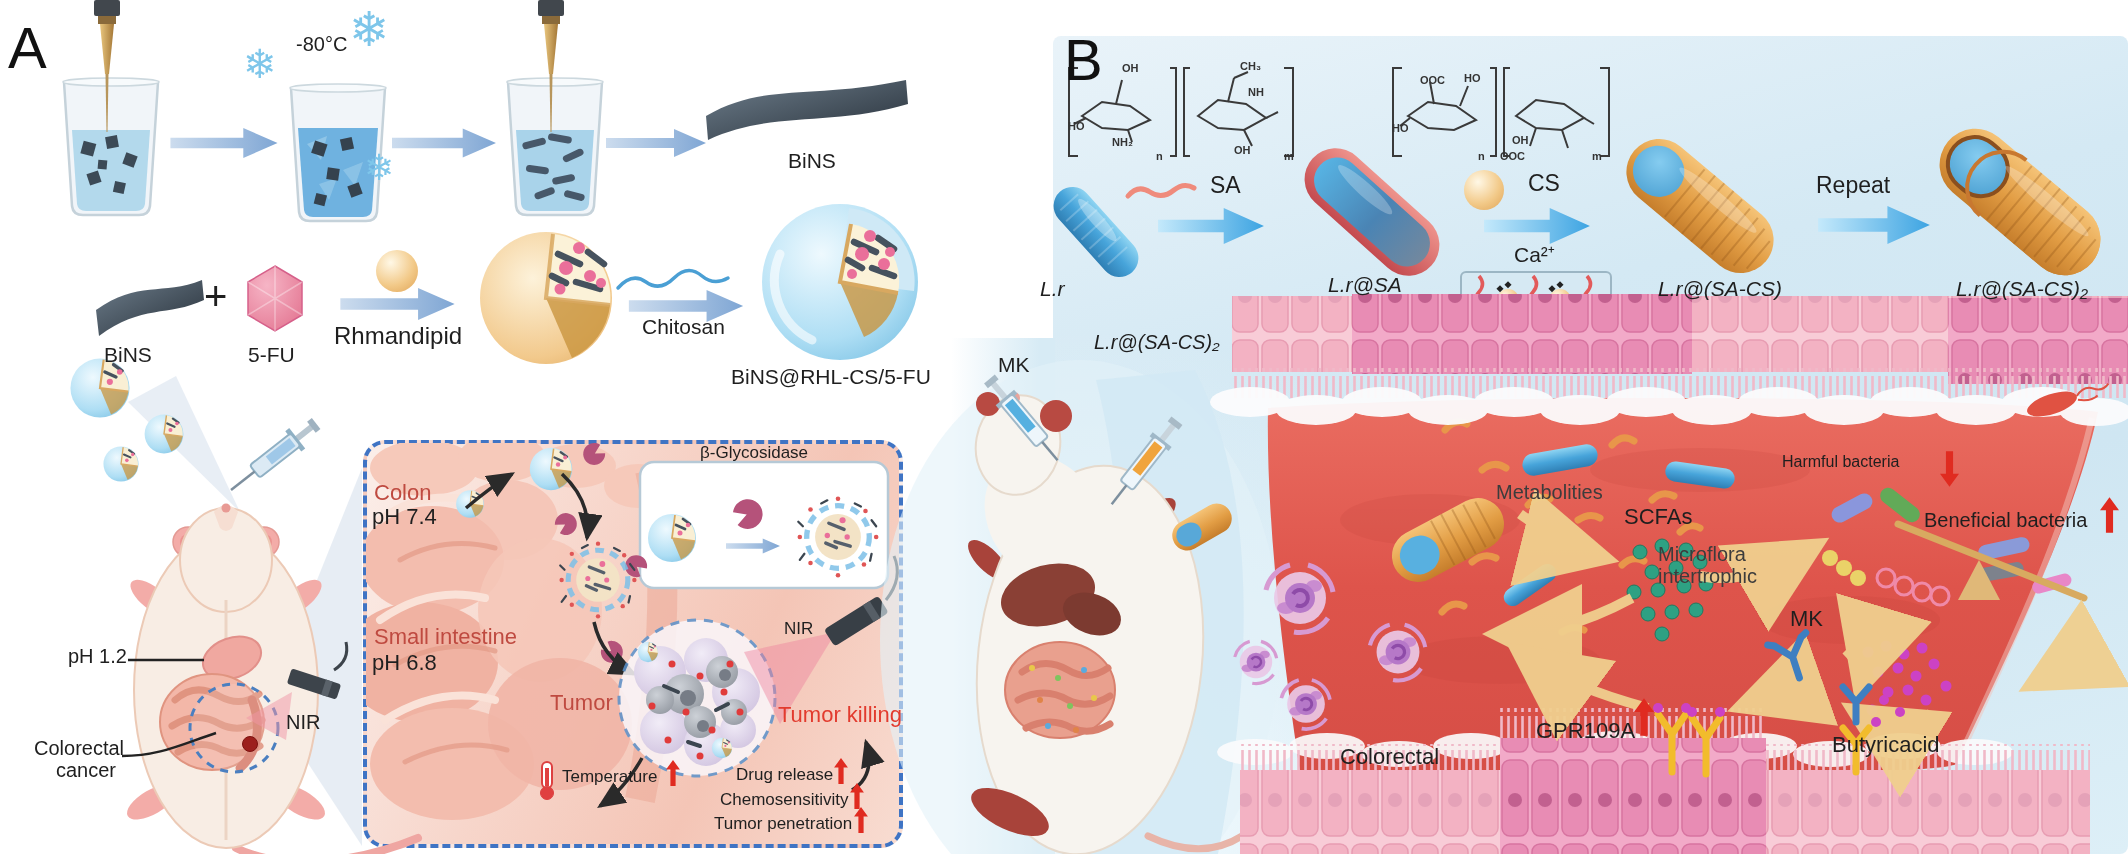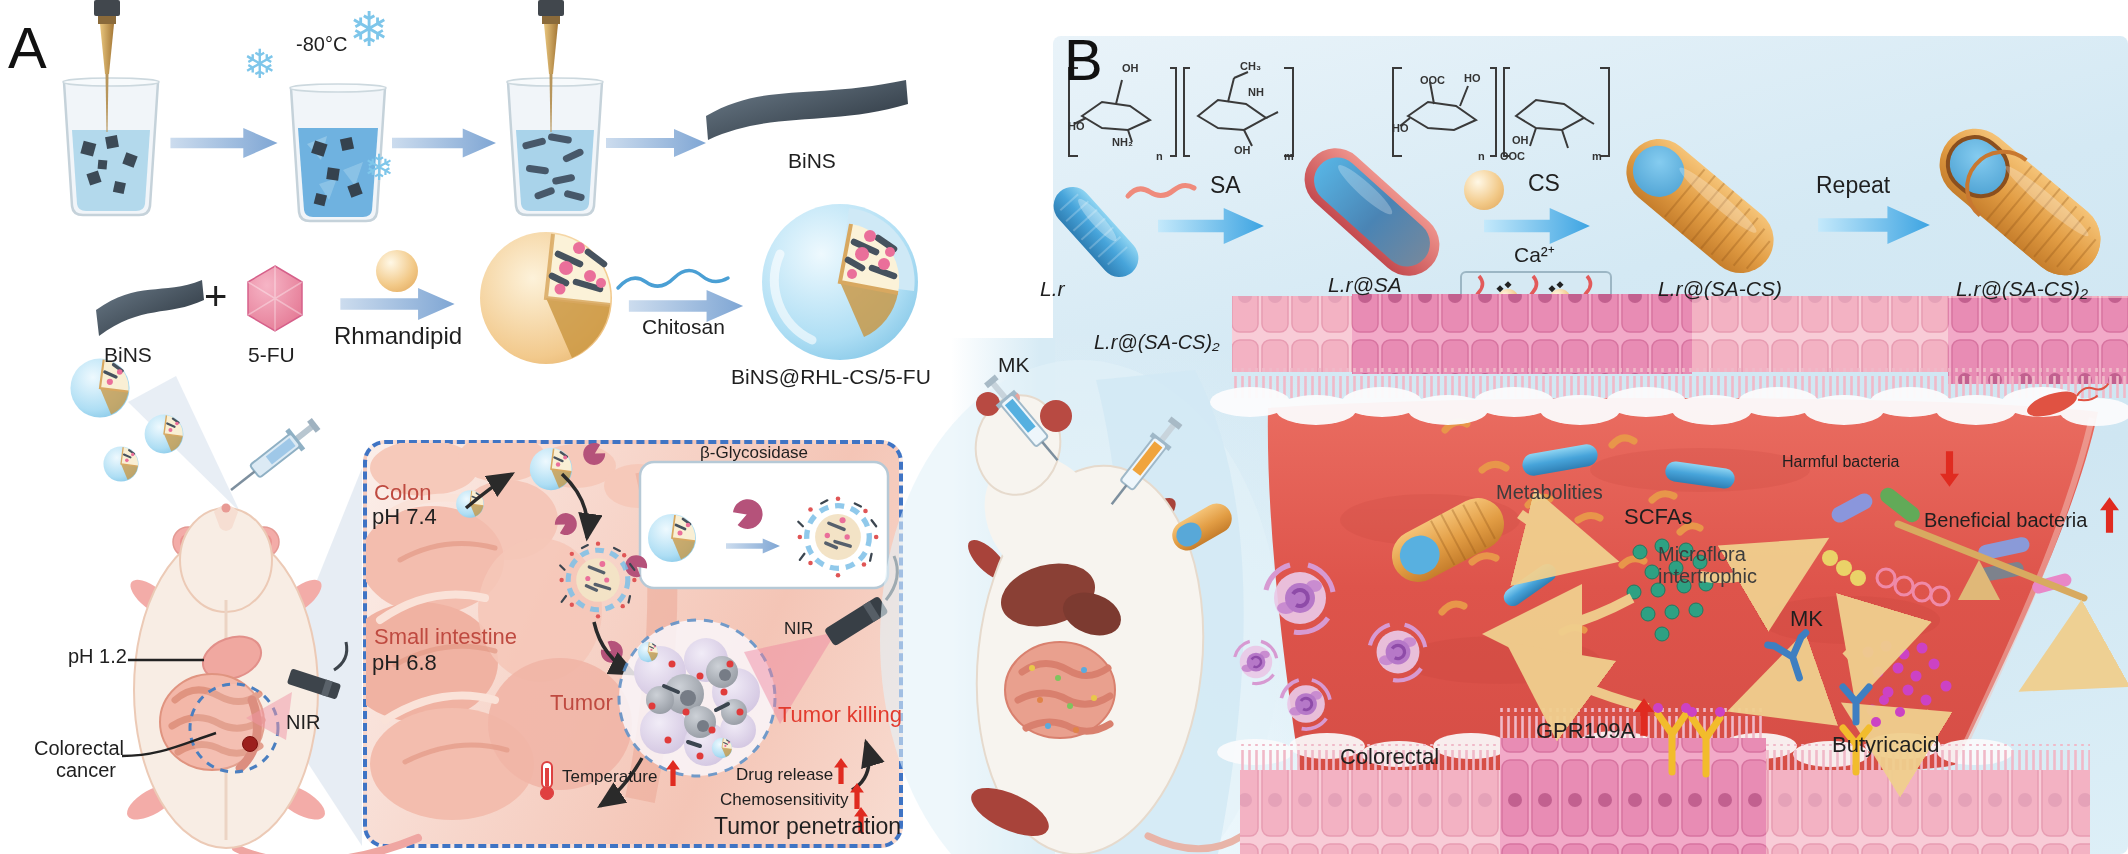--- a/index.html
+++ b/index.html
@@ -836,21 +836,21 @@
   <div class="t" style="left:372px;top:506px;font-size:22px">pH 7.4</div>
   <div class="t red" style="left:374px;top:626px;font-size:22px">Small intestine</div>
   <div class="t" style="left:372px;top:652px;font-size:22px">pH 6.8</div>
   <div class="t red" style="left:550px;top:692px;font-size:22px">Tumor</div>
   <div class="t" style="left:700px;top:444px;font-size:17px">β-Glycosidase</div>
   <div class="t" style="left:784px;top:620px;font-size:17px">NIR</div>
   <div class="t hot" style="left:778px;top:704px;font-size:22px">Tumor killing</div>
   <div class="t" style="left:562px;top:768px;font-size:17px">Temperature</div>
   <div class="t" style="left:736px;top:766px;font-size:17px">Drug release</div>
   <div class="t" style="left:720px;top:791px;font-size:17px">Chemosensitivity</div>
-  <div class="t" style="left:714px;top:815px;font-size:23px">Tumor penetration</div>
+  <div class="t" style="left:714px;top:815px;font-size:17px">Tumor penetration</div>
 
   <div class="panel-letter" style="left:1064px;top:26px">B</div>
   <div class="t" style="left:1210px;top:174px;font-size:23px">SA</div>
   <div class="t" style="left:1528px;top:172px;font-size:23px">CS</div>
   <div class="t" style="left:1514px;top:244px;font-size:21px">Ca²⁺</div>
   <div class="t" style="left:1816px;top:174px;font-size:23px">Repeat</div>
   <div class="t it" style="left:1040px;top:278px;font-size:21px">L.r</div>
   <div class="t it" style="left:1328px;top:274px;font-size:21px">L.r@SA</div>
   <div class="t it" style="left:1658px;top:278px;font-size:21px">L.r@(SA-CS)</div>
   <div class="t it" style="left:1956px;top:278px;font-size:21px">L.r@(SA-CS)₂</div>

